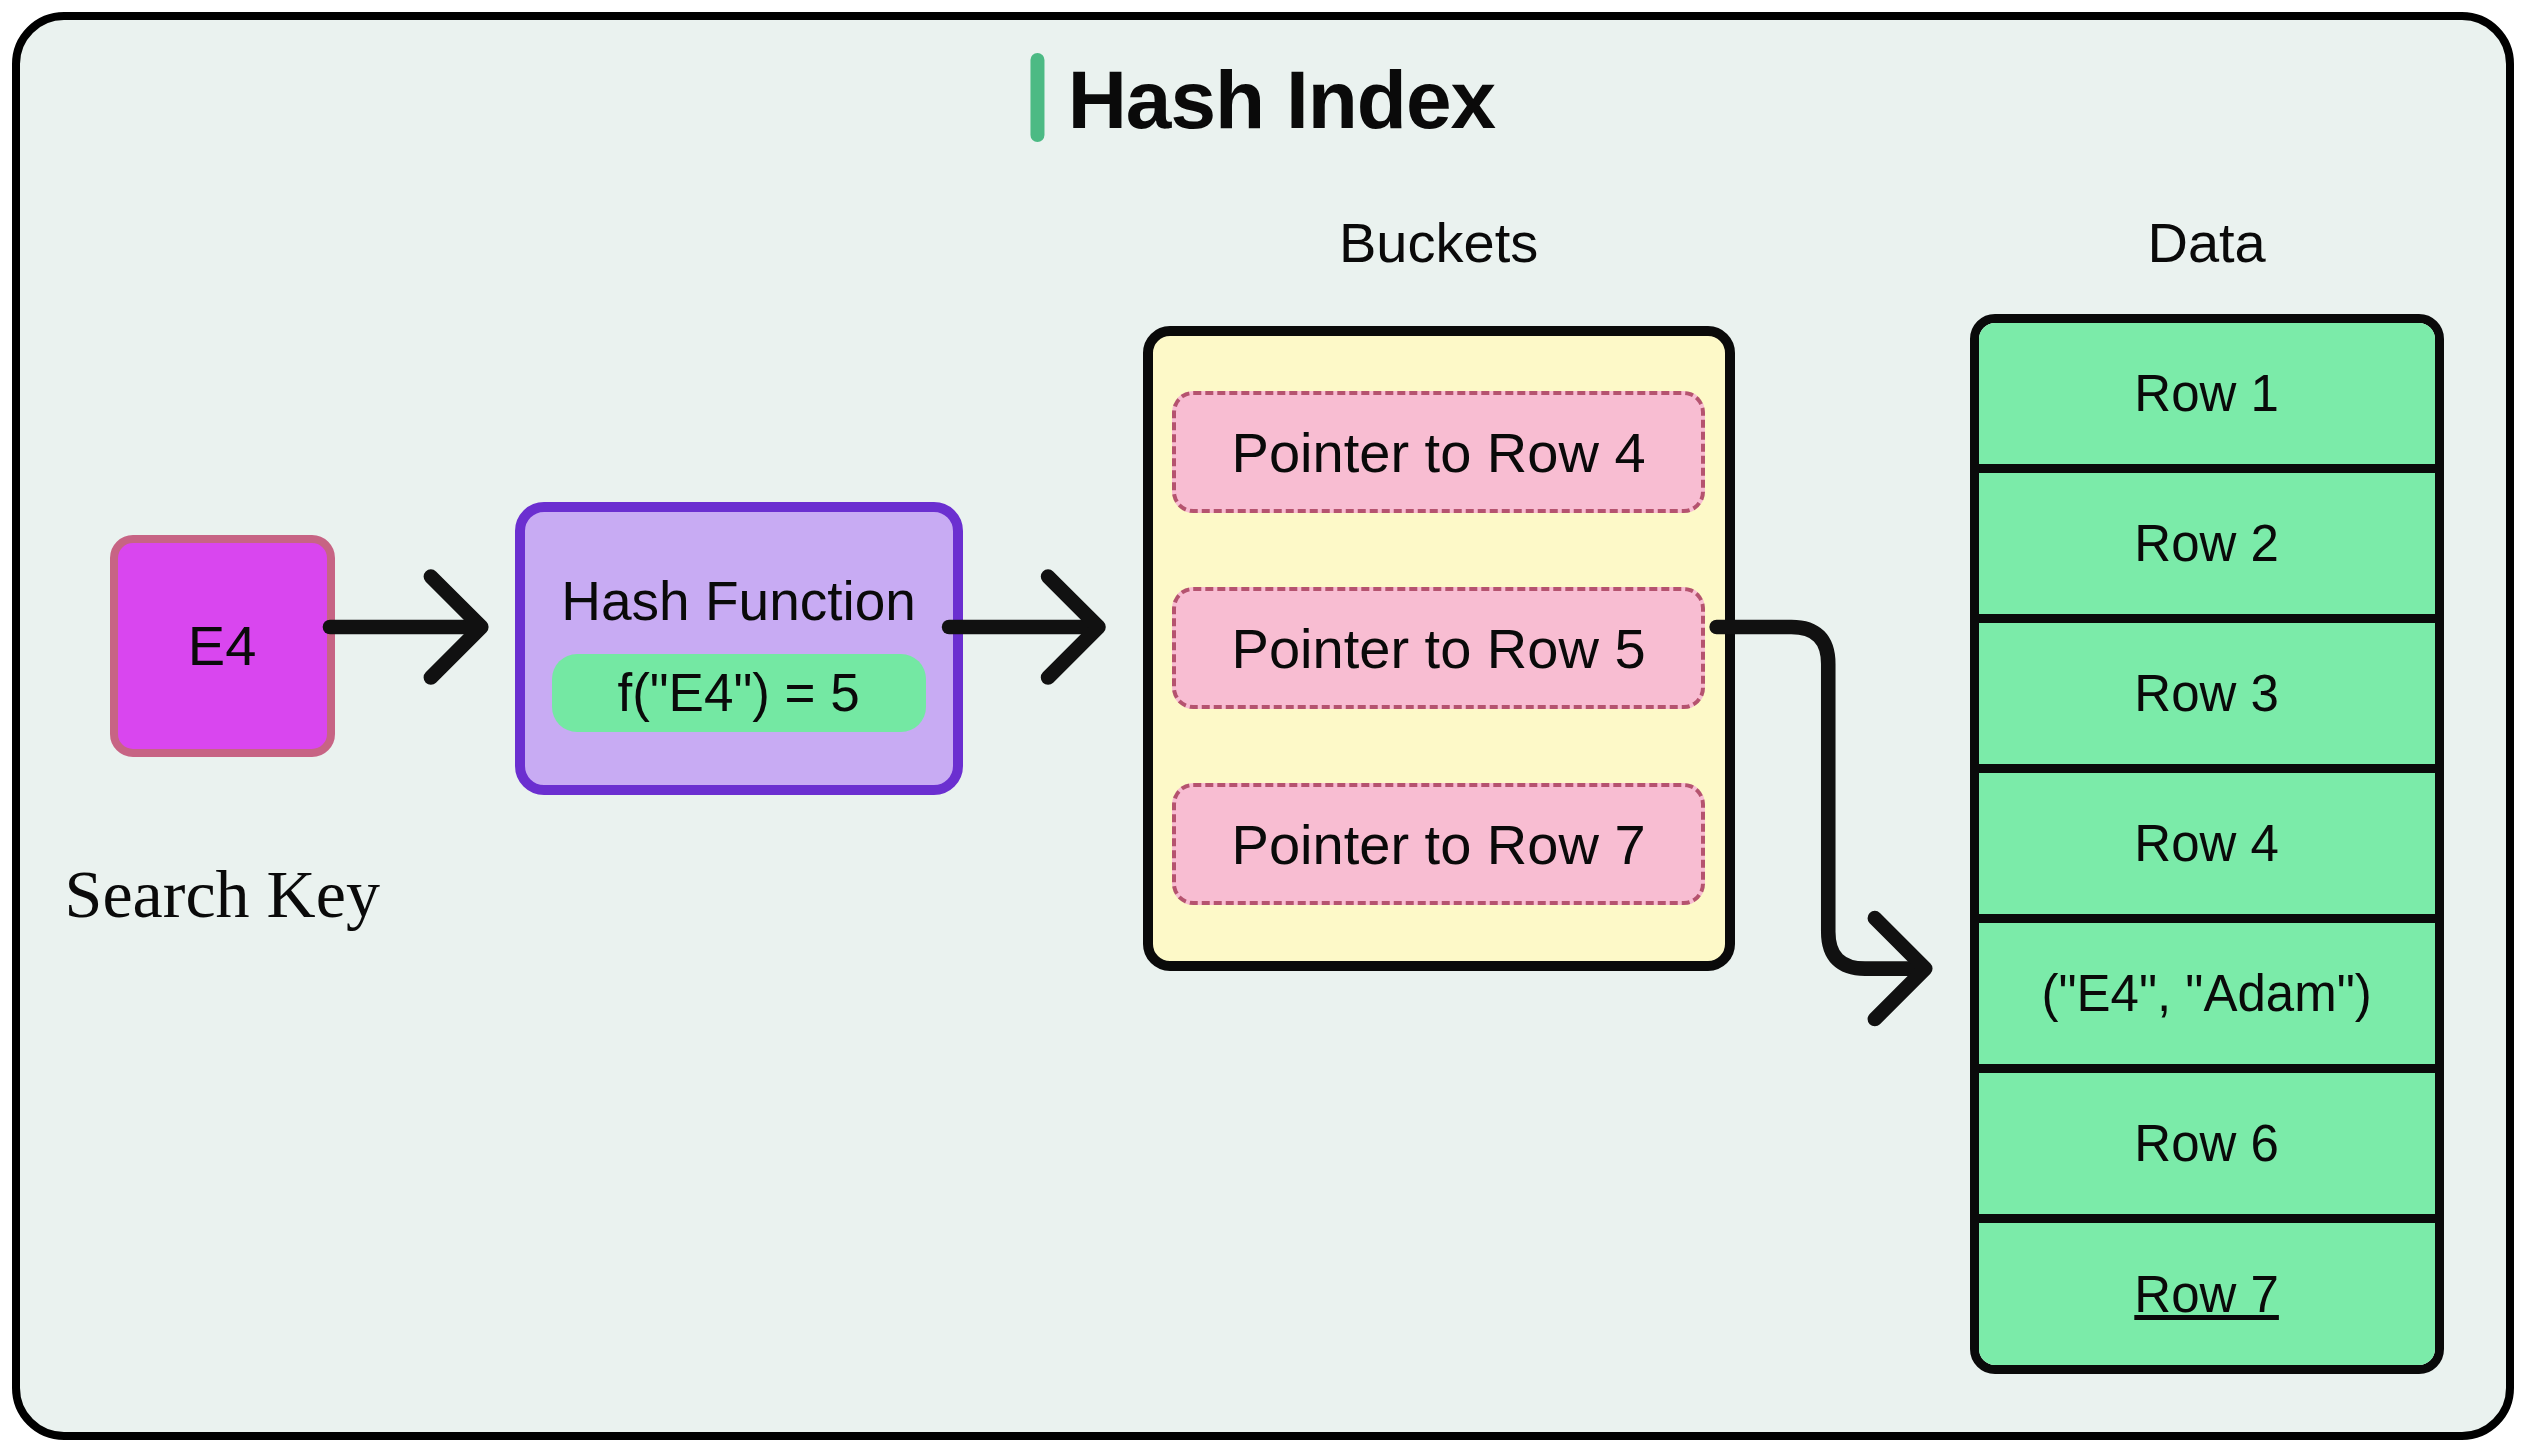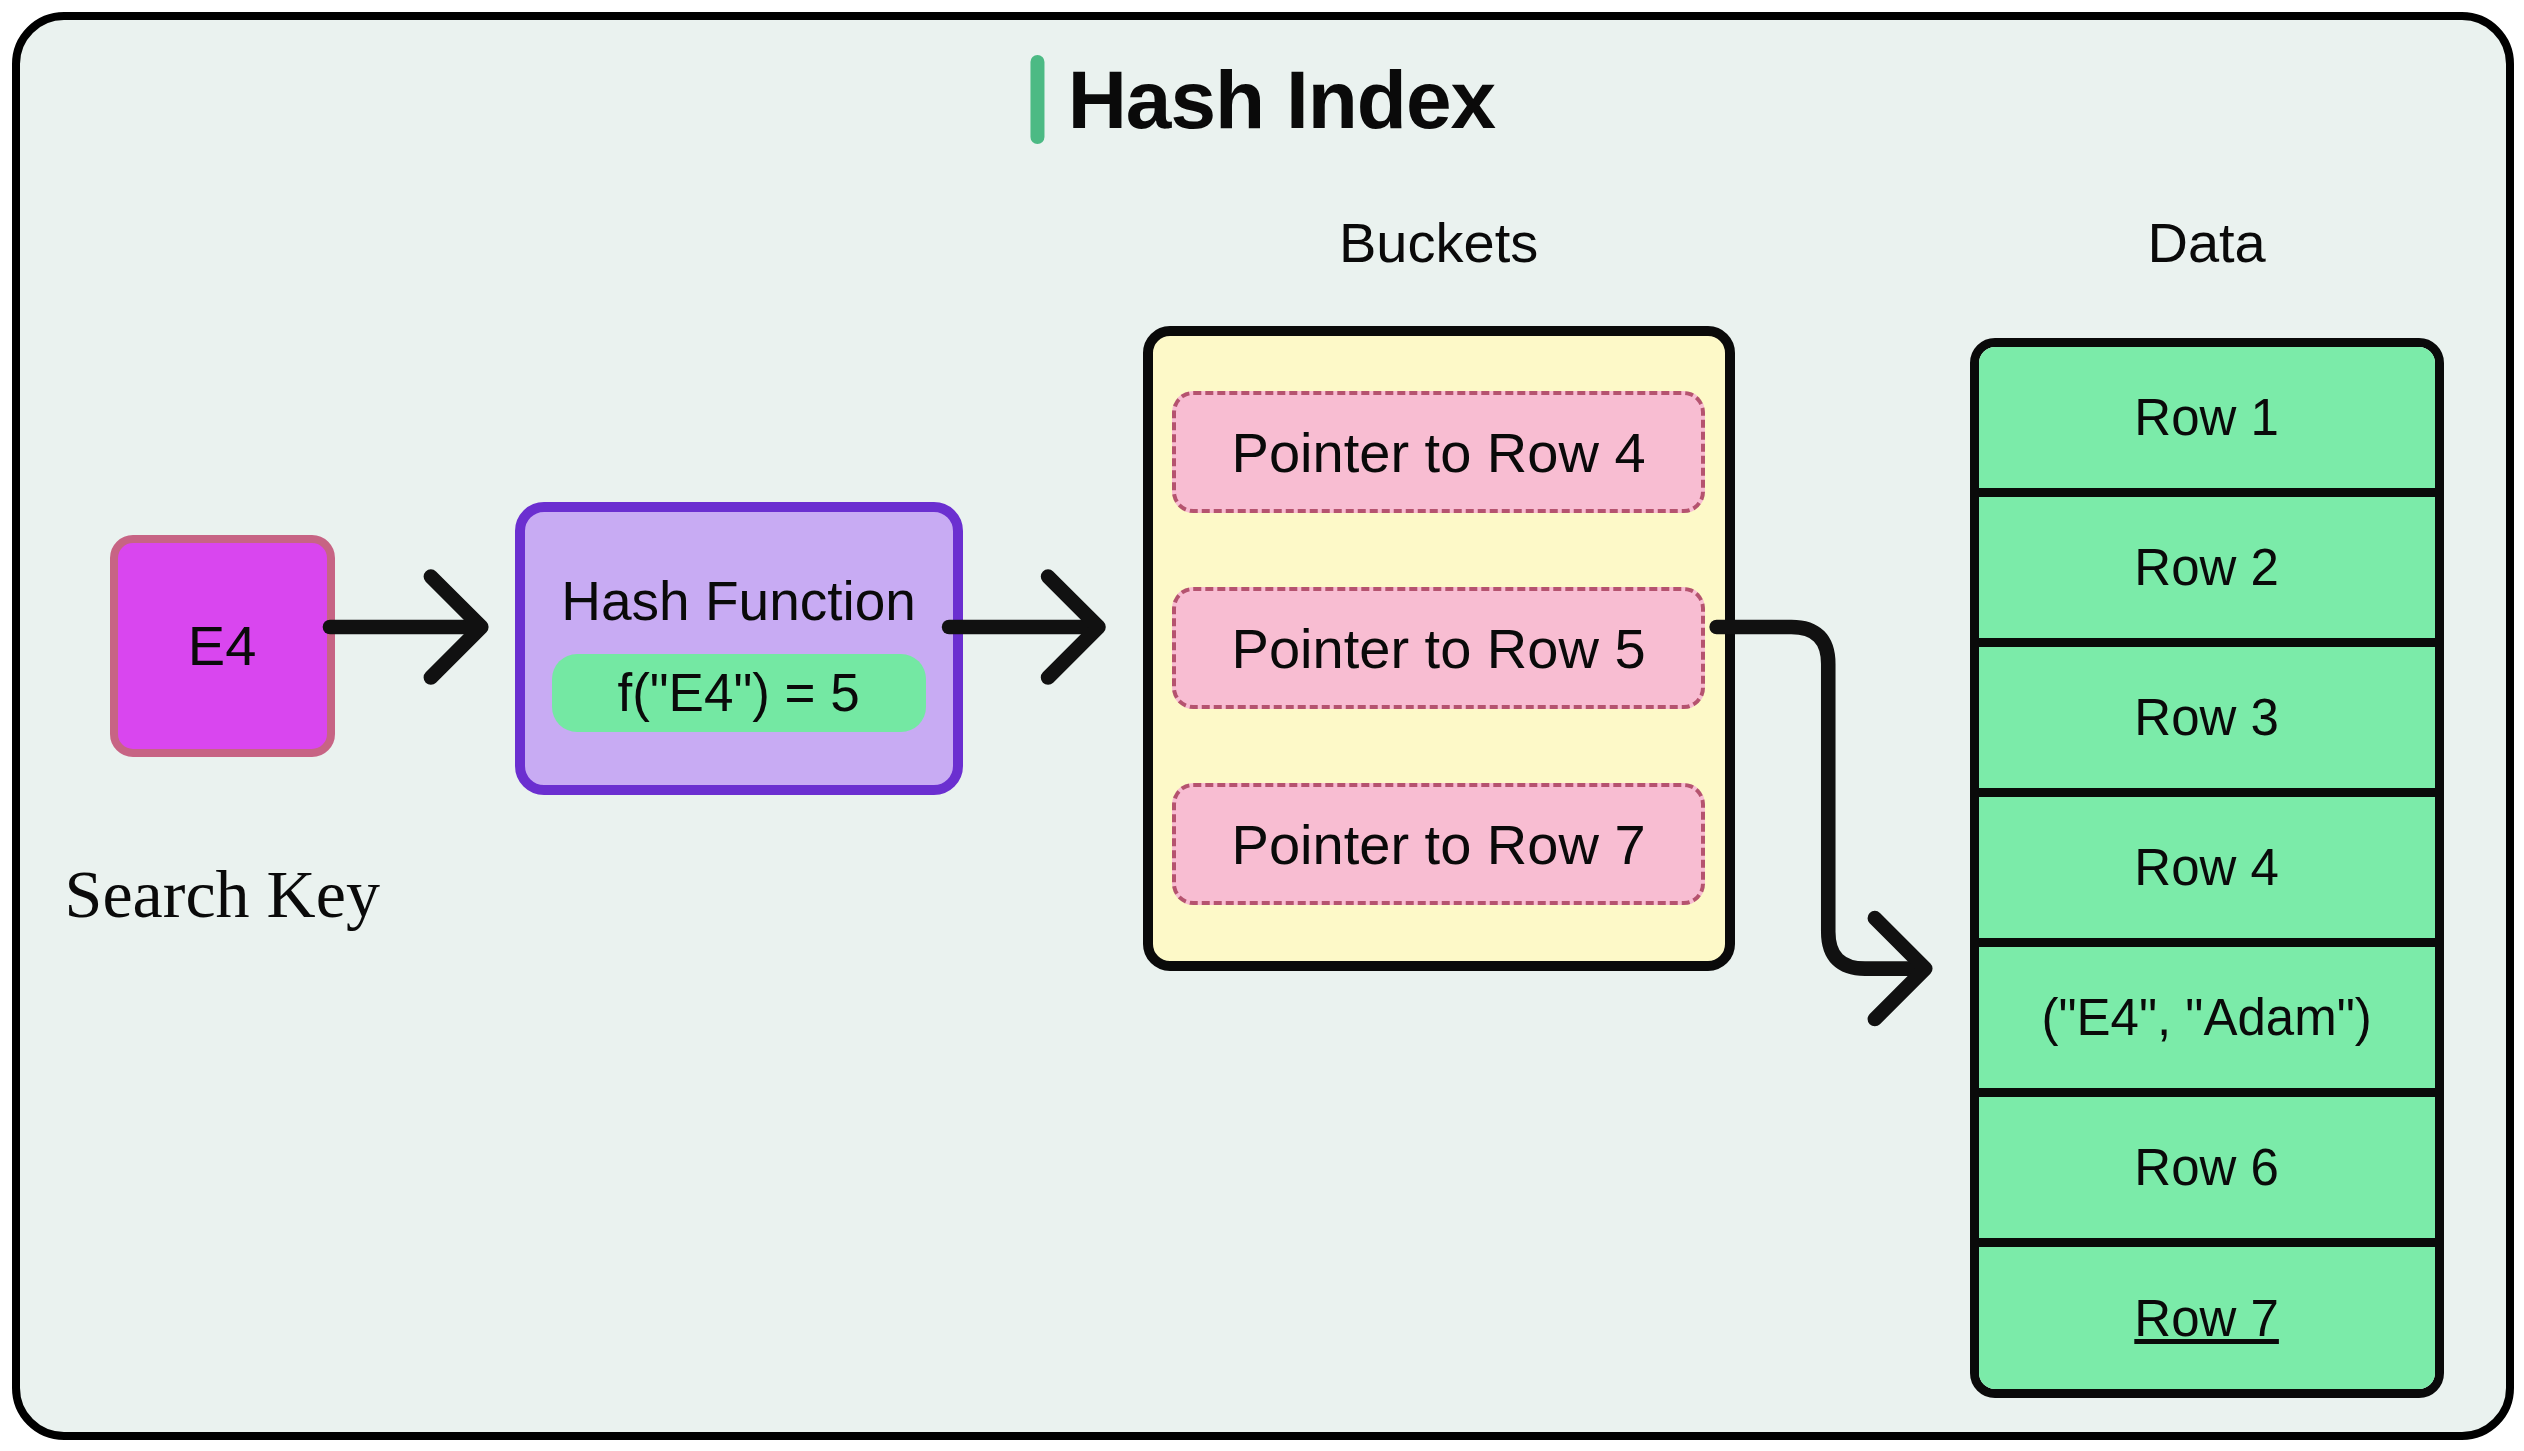--- a/index.html
+++ b/index.html
@@ -21,21 +21,21 @@
     border: 8.7px solid #000000;
     border-radius: 52px;
   }
 
   
   .title-row {
     position: absolute;
     top: 33px; left: 50%;
     transform: translateX(-50%);
     display: flex;
-    align-items: center;
+    align-items: flex-start;
     gap: 23px;
   }
   .title-bar {
     display: block;
     width: 14.6px; height: 89px;
     border-radius: 7.8px;
     background: #4cba84;
   }
   .title-text {
     margin: 0;
@@ -136,21 +136,20 @@
   
   .data-table {
     position: absolute;
     left: 1950px; top: 294px;
     width: 474px; height: 1060px;
     border: 9.7px solid #0a0a0a;
     border-radius: 25px;
     overflow: hidden;
     display: flex;
     flex-direction: column;
-    margin-top: 24px;
   }
   .data-row {
     flex: 1;
     background: #7beba9;
     border-bottom: 9.7px solid #0a0a0a;
     display: flex;
     align-items: center;
     justify-content: center;
     font-size: 51px;
     white-space: nowrap;

